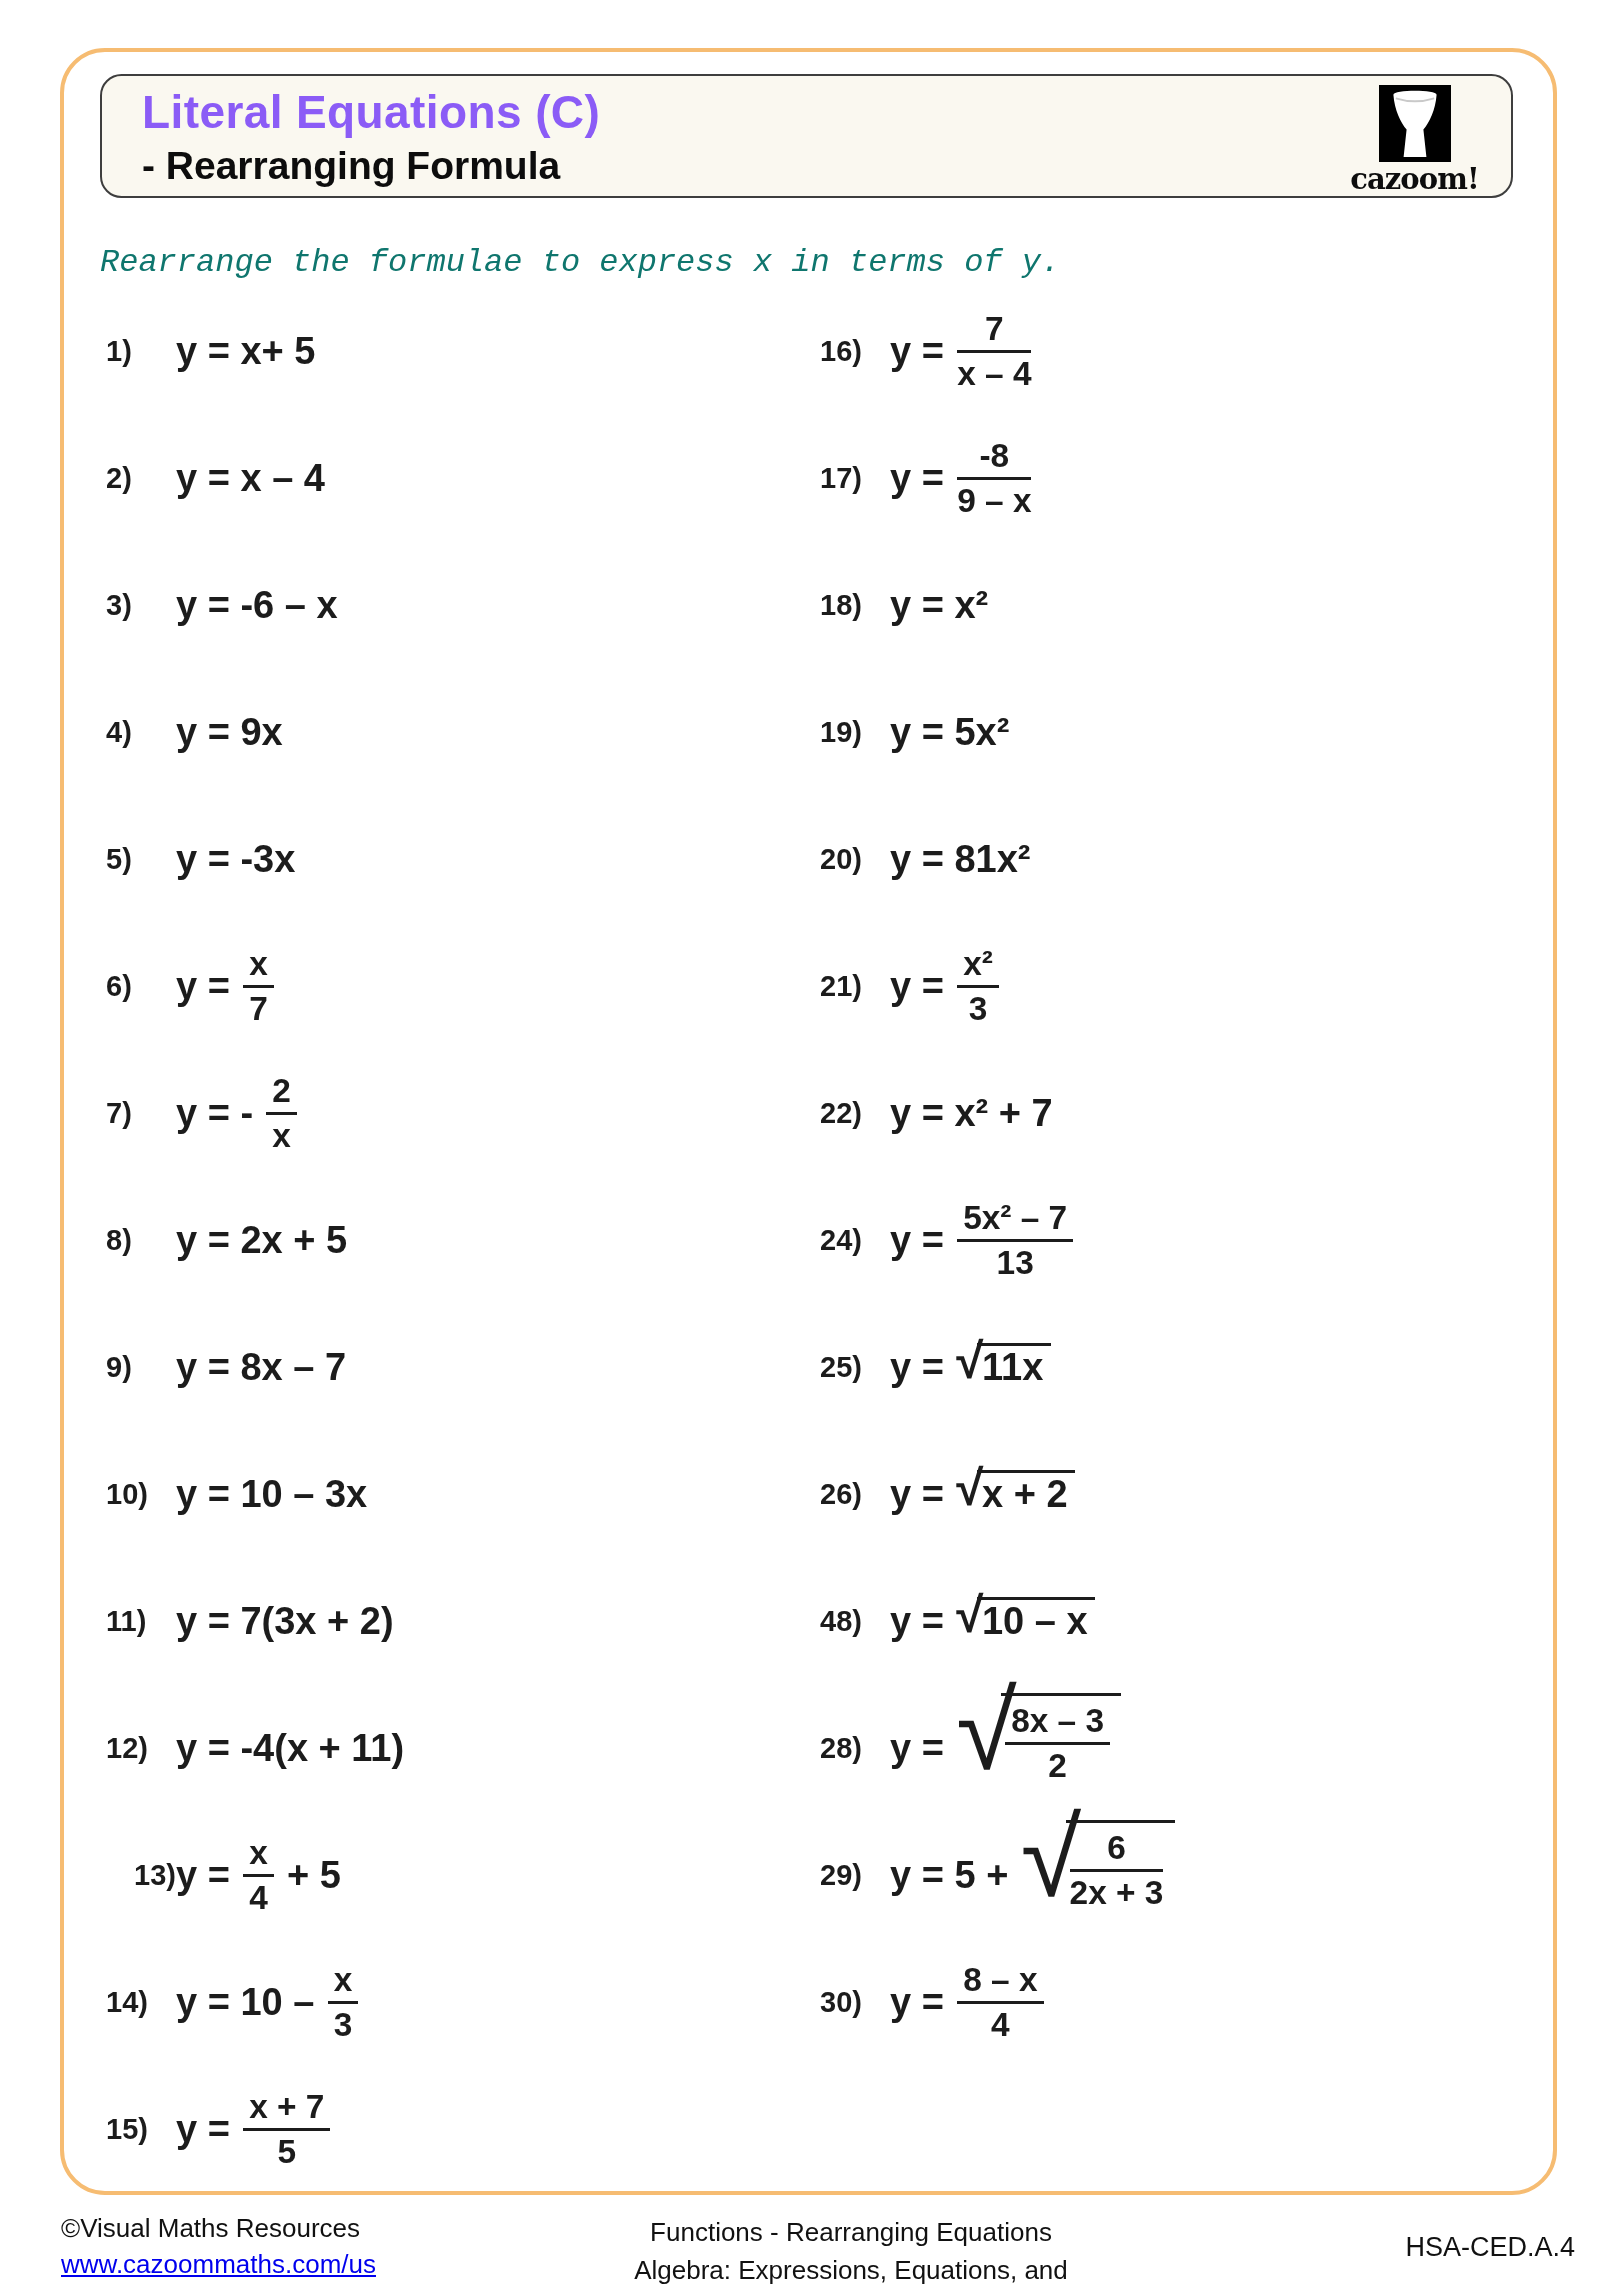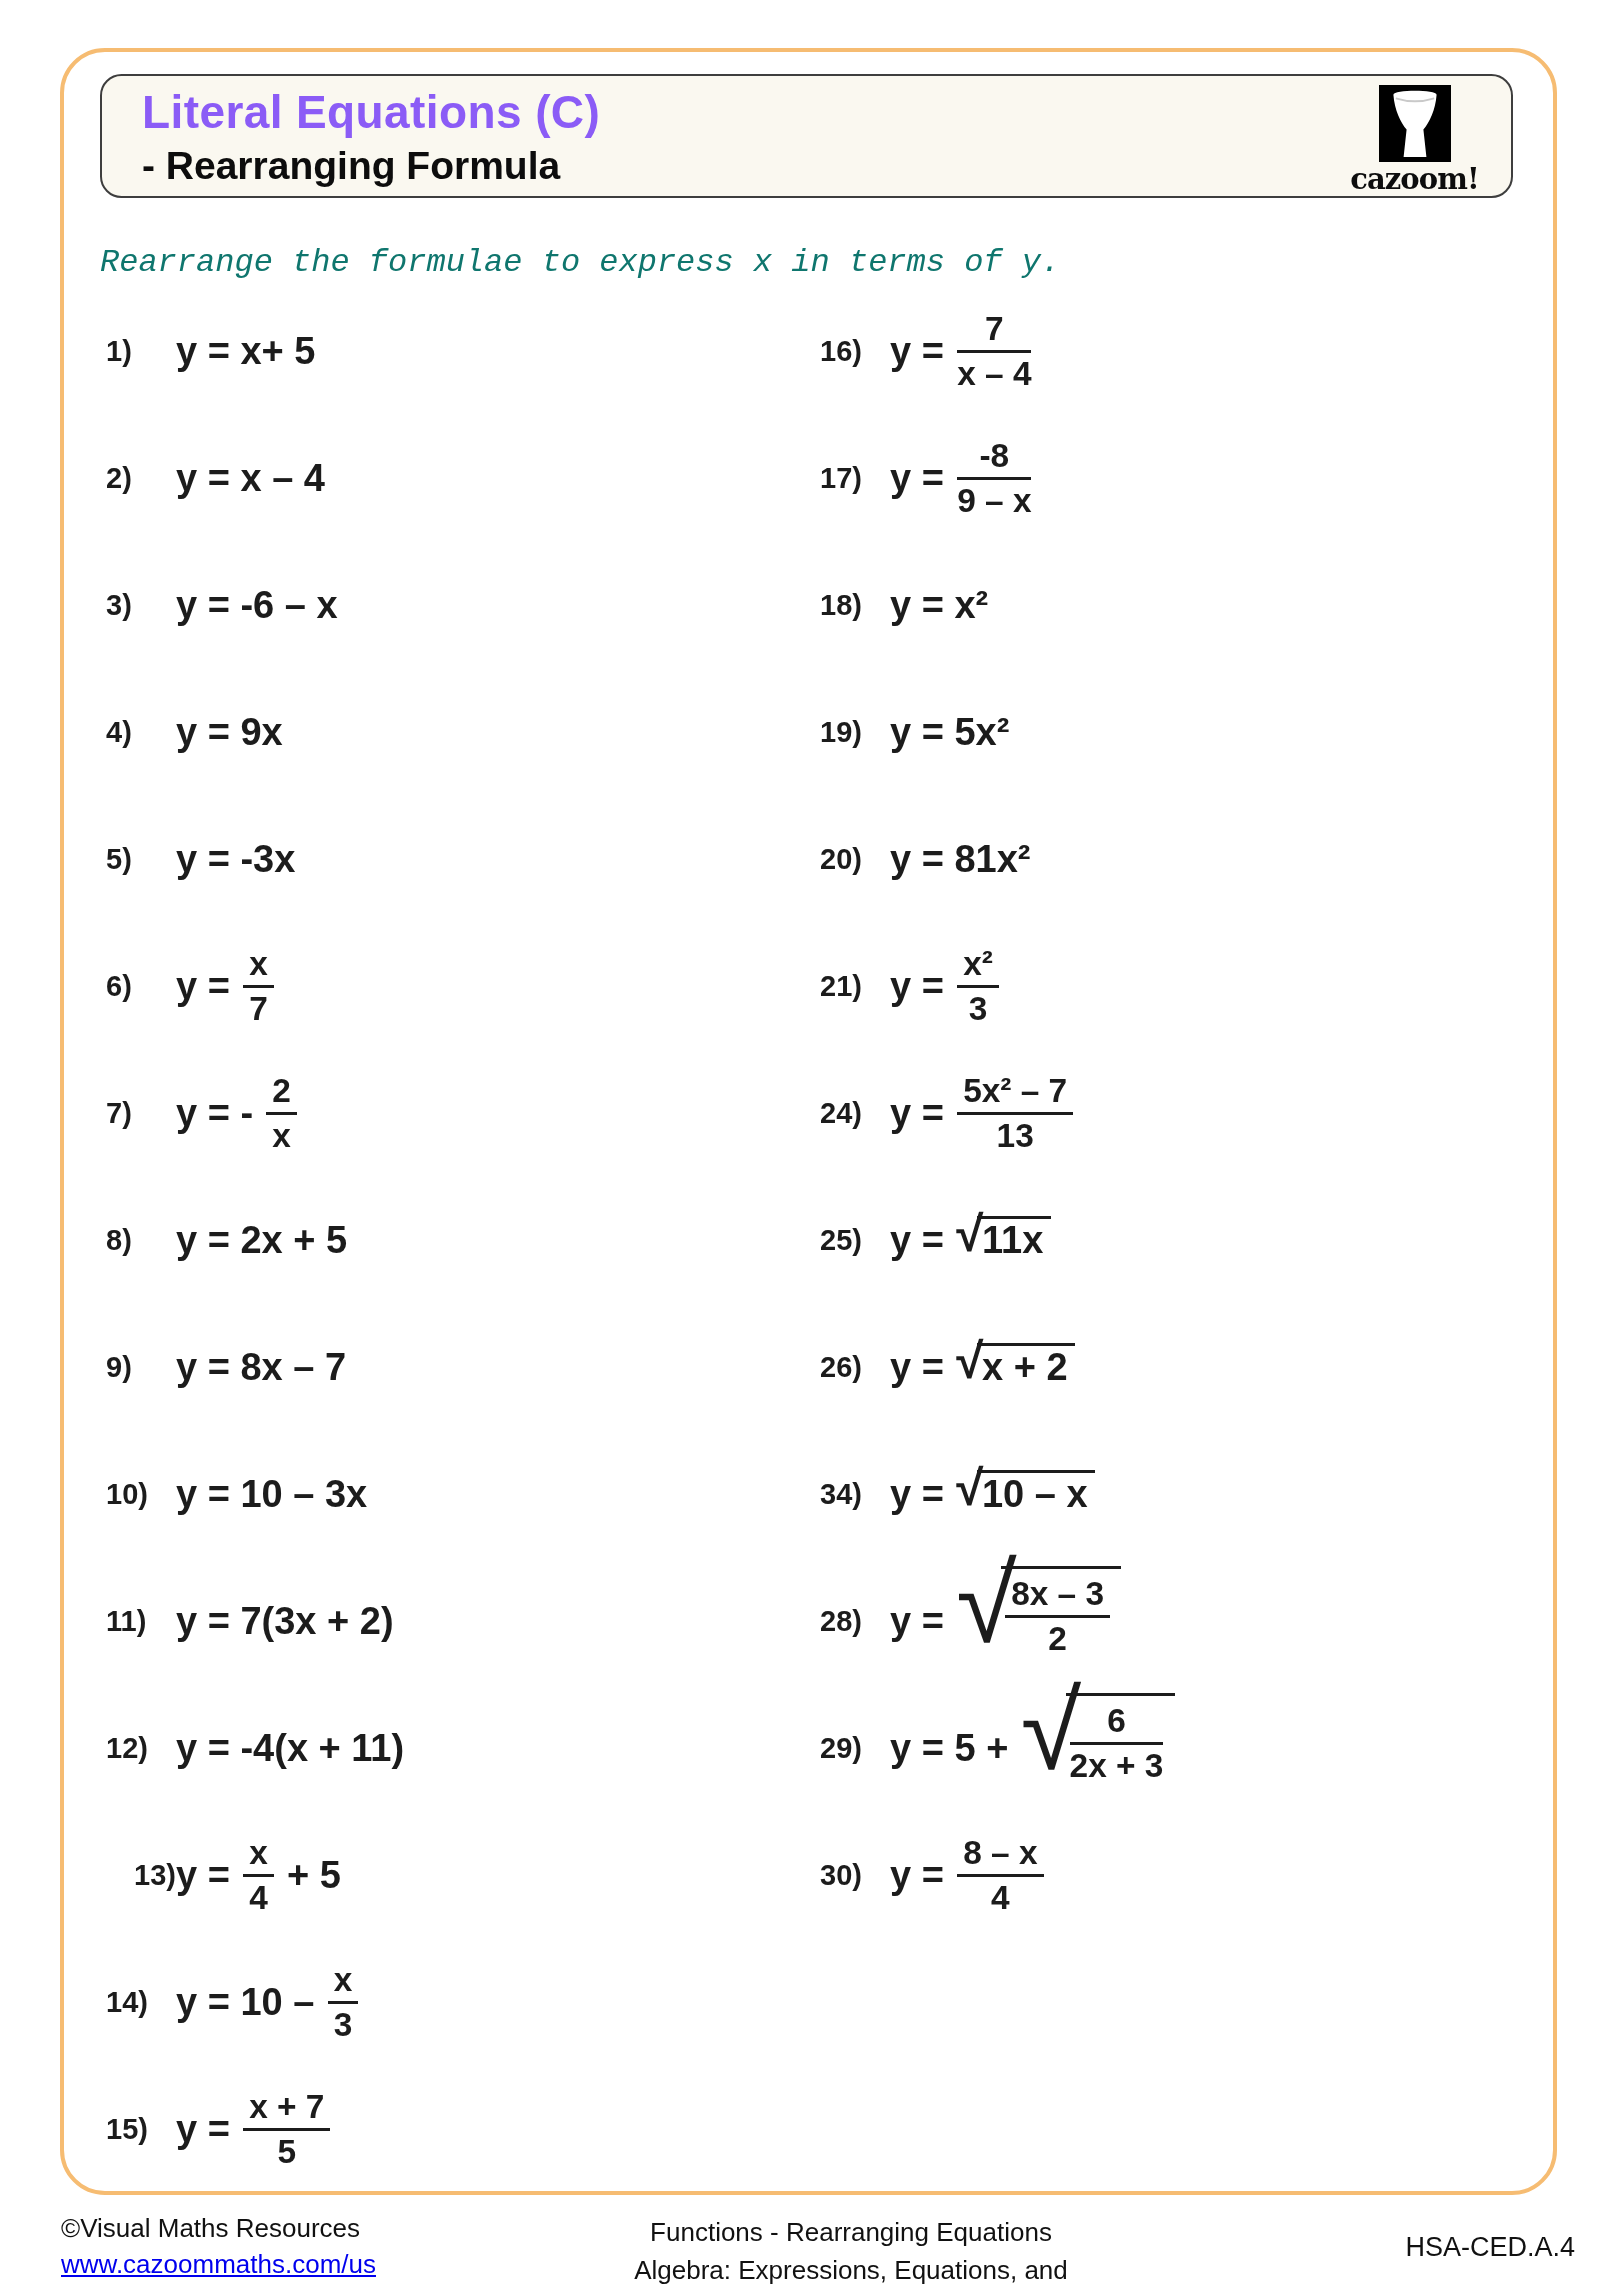--- a/index.html
+++ b/index.html
@@ -234,20 +234,26 @@
       <span class="pnum" style="display: block;">21)</span>
       <span class="eq" style="display: flex;">
         <span class="tok">y = </span>
         <span class="frac">
           <span class="fnum">x²</span>
           <span class="fden">3</span>
         </span>
       </span>
     </div>
     <div class="row">
+      <span class="pnum" style="display: block;">22)</span>
+      <span class="eq" style="display: flex;">
+        <span class="tok">y = x² + 7</span>
+      </span>
+    </div>
+    <div class="row">
       <span class="pnum" style="display: block;">24)</span>
       <span class="eq" style="display: flex;">
         <span class="tok">y = </span>
         <span class="frac">
           <span class="fnum">5x² – 7</span>
           <span class="fden">13</span>
         </span>
       </span>
     </div>
     <div class="row">
@@ -264,21 +270,21 @@
       <span class="pnum" style="display: block;">26)</span>
       <span class="eq" style="display: flex;">
         <span class="tok">y = </span>
         <span class="sqrt">
           <span class="radical">√</span>
           <span class="radicand">x + 2</span>
         </span>
       </span>
     </div>
     <div class="row">
-      <span class="pnum" style="display: block;">34)</span>
+      <span class="pnum" style="display: block;">48)</span>
       <span class="eq" style="display: flex;">
         <span class="tok">y = </span>
         <span class="sqrt">
           <span class="radical">√</span>
           <span class="radicand">10 – x</span>
         </span>
       </span>
     </div>
     <div class="row">
       <span class="pnum" style="display: block;">28)</span>

